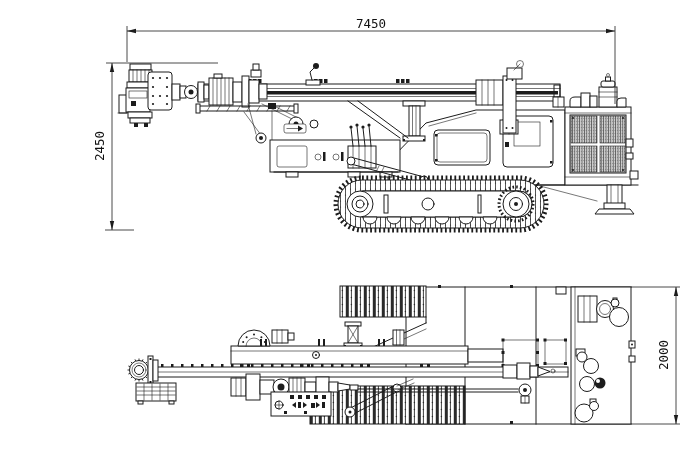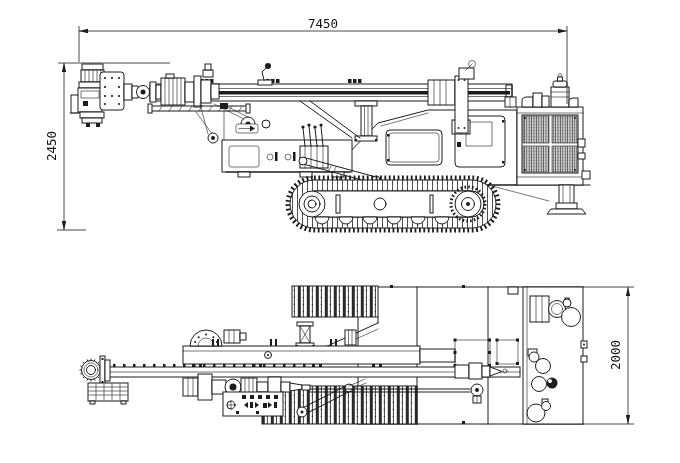--- a/index.html
+++ b/index.html
@@ -1,16 +1,16 @@
 <!DOCTYPE html>
 <html><head>
 <meta charset="utf-8">
 <style>
   html,body{margin:0;padding:0;background:#fff;width:680px;height:463px;overflow:hidden;}
-  #stage{width:564px;height:463px;position:relative;background:#fff;}
+  #stage{width:564px;height:463px;position:relative;background:#fff;padding-left:48px;}
   svg{display:block;}
   .s  {fill:none;stroke:#1c1c1c;stroke-width:1;stroke-linecap:square;}
   .t  {fill:none;stroke:#1c1c1c;stroke-width:.6;stroke-linecap:square;}
   .sw {fill:#ffffff;stroke:#1c1c1c;stroke-width:1;}
   .tw {fill:#ffffff;stroke:#1c1c1c;stroke-width:.6;}
   .k  {fill:#1c1c1c;stroke:none;}
   .dim{fill:none;stroke:#1c1c1c;stroke-width:.8;}
   .dt {font-family:"DejaVu Sans Mono","Liberation Mono",monospace;font-size:12.5px;fill:#111;}
   .fringe{fill:none;stroke:#1c1c1c;stroke-width:5;stroke-dasharray:1.8 2.6;}
   .teeth{fill:none;stroke:#1c1c1c;stroke-width:3;stroke-dasharray:1.6 2.2;}

